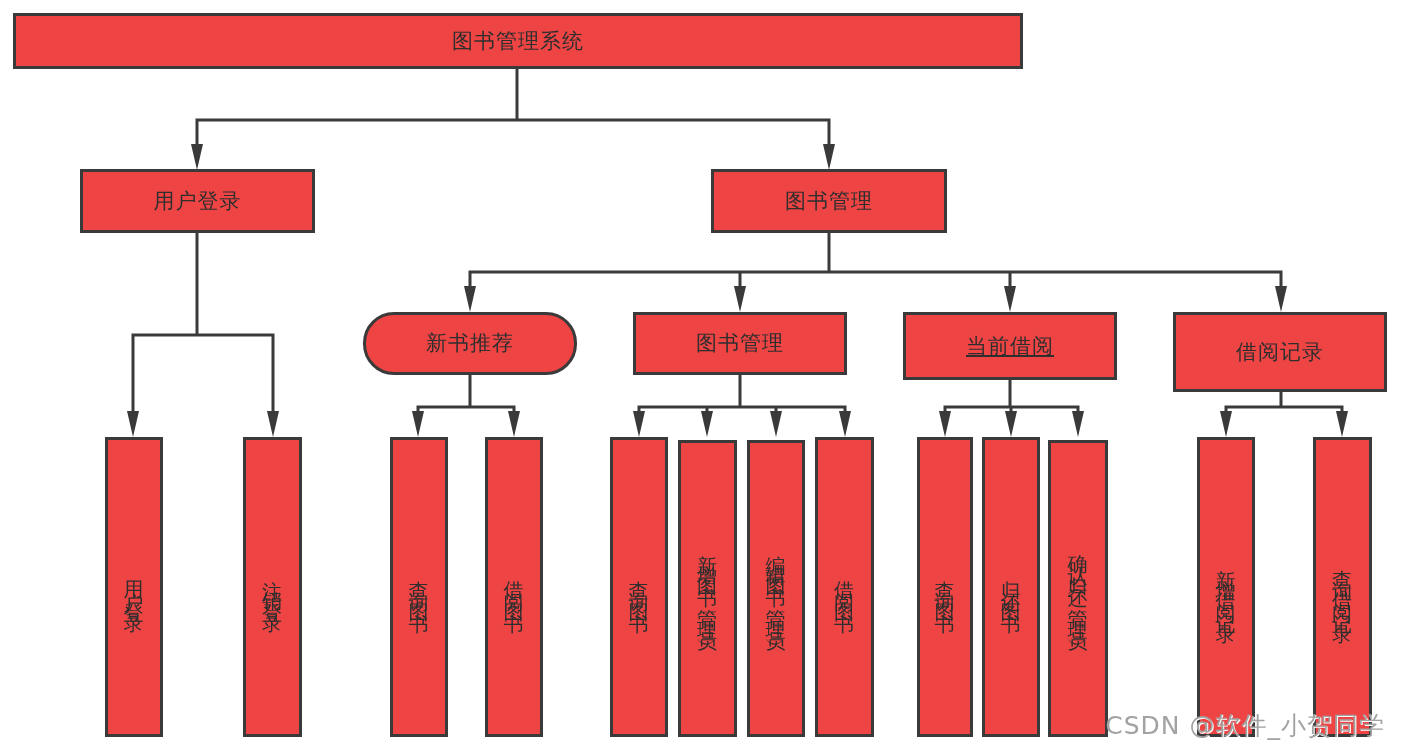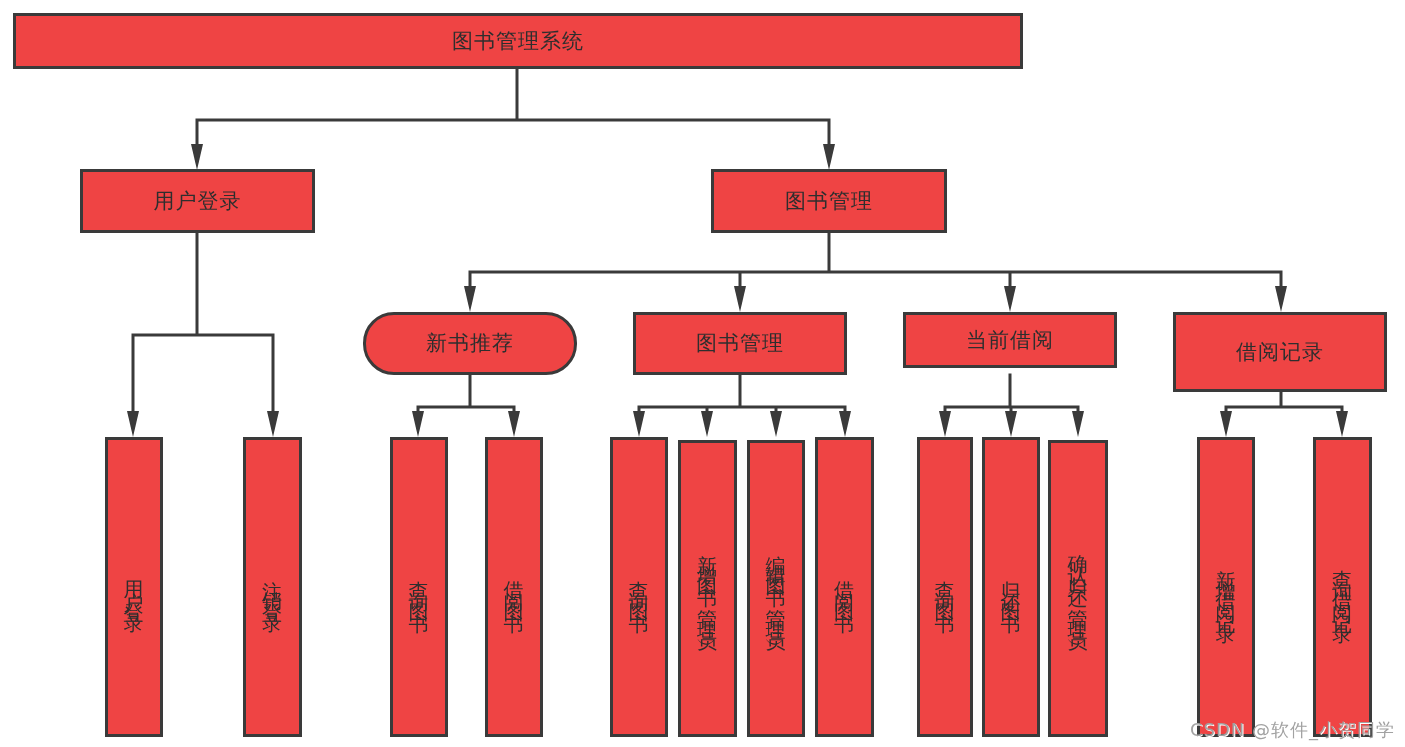--- a/index.html
+++ b/index.html
@@ -40,23 +40,23 @@
   }
   .vbox {
     font-size: 20px;
     writing-mode: vertical-rl;
     text-orientation: mixed;
     letter-spacing: 11px;
     line-height: 1;
   }
   .watermark {
     position: absolute;
-    right: 10px;
+    right: 20px;
     bottom: 5px;
-    font-size: 18px;
+    font-size: 25px;
     color: #a2a2a2;
     letter-spacing: 1px;
     white-space: nowrap;
     pointer-events: none;
     text-shadow: 1px 1px 0 #ffffff;
   }
 </style>
 </head>
 <body>
 
@@ -102,21 +102,21 @@
     </g>
   </svg>
 
   <div class="box" style="left:13px; top:13px; width:1010px; height:56px;">图书管理系统</div>
 
   <div class="box" style="left:80px; top:169px; width:235px; height:64px;">用户登录</div>
   <div class="box" style="left:711px; top:169px; width:236px; height:64px;">图书管理</div>
 
   <div class="box" style="left:363px; top:312px; width:214px; height:63px;border-radius:31px;">新书推荐</div>
   <div class="box" style="left:633px; top:312px; width:214px; height:63px;">图书管理</div>
-  <div class="box" style="left:903px; top:312px; width:214px; height:56px;">当前借阅</div>
+  <div class="box" style="left:903px; top:312px; width:214px; height:68px;text-decoration:underline;">当前借阅</div>
   <div class="box" style="left:1173px; top:312px; width:214px; height:80px;">借阅记录</div>
 
   <div class="vbox" style="left:105px; top:437px; width:58px; height:300px;">用户登录</div>
   <div class="vbox" style="left:243px; top:437px; width:59px; height:300px;">注销登录</div>
 
   <div class="vbox" style="left:390px; top:437px; width:58px; height:300px;">查询图书</div>
   <div class="vbox" style="left:485px; top:437px; width:58px; height:300px;">借阅图书</div>
 
   <div class="vbox" style="left:610px; top:437px; width:58px; height:300px;">查询图书</div>
   <div class="vbox" style="left:678px; top:440px; width:59px; height:297px;">新增图书（管理员）</div>

